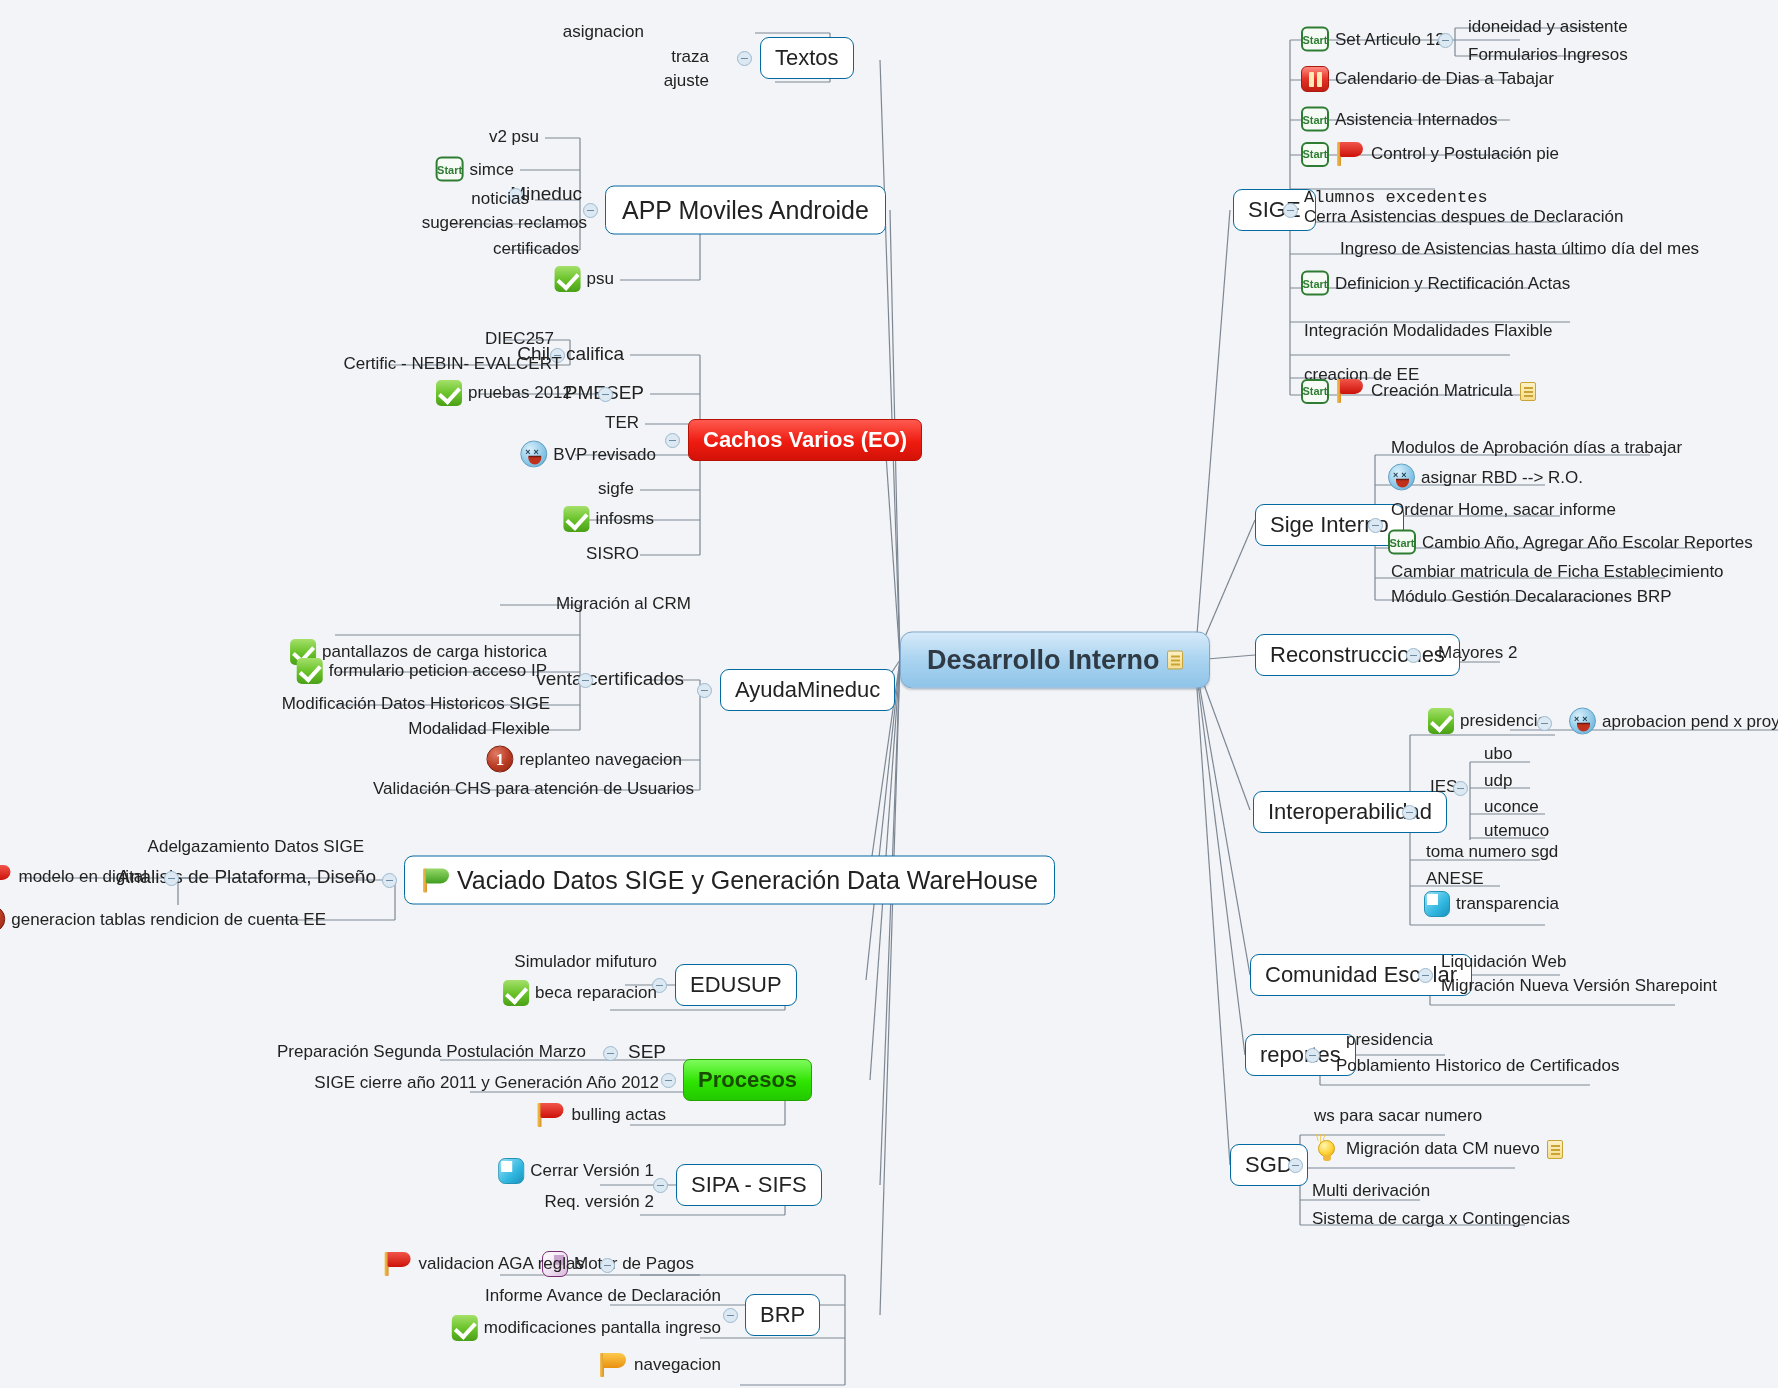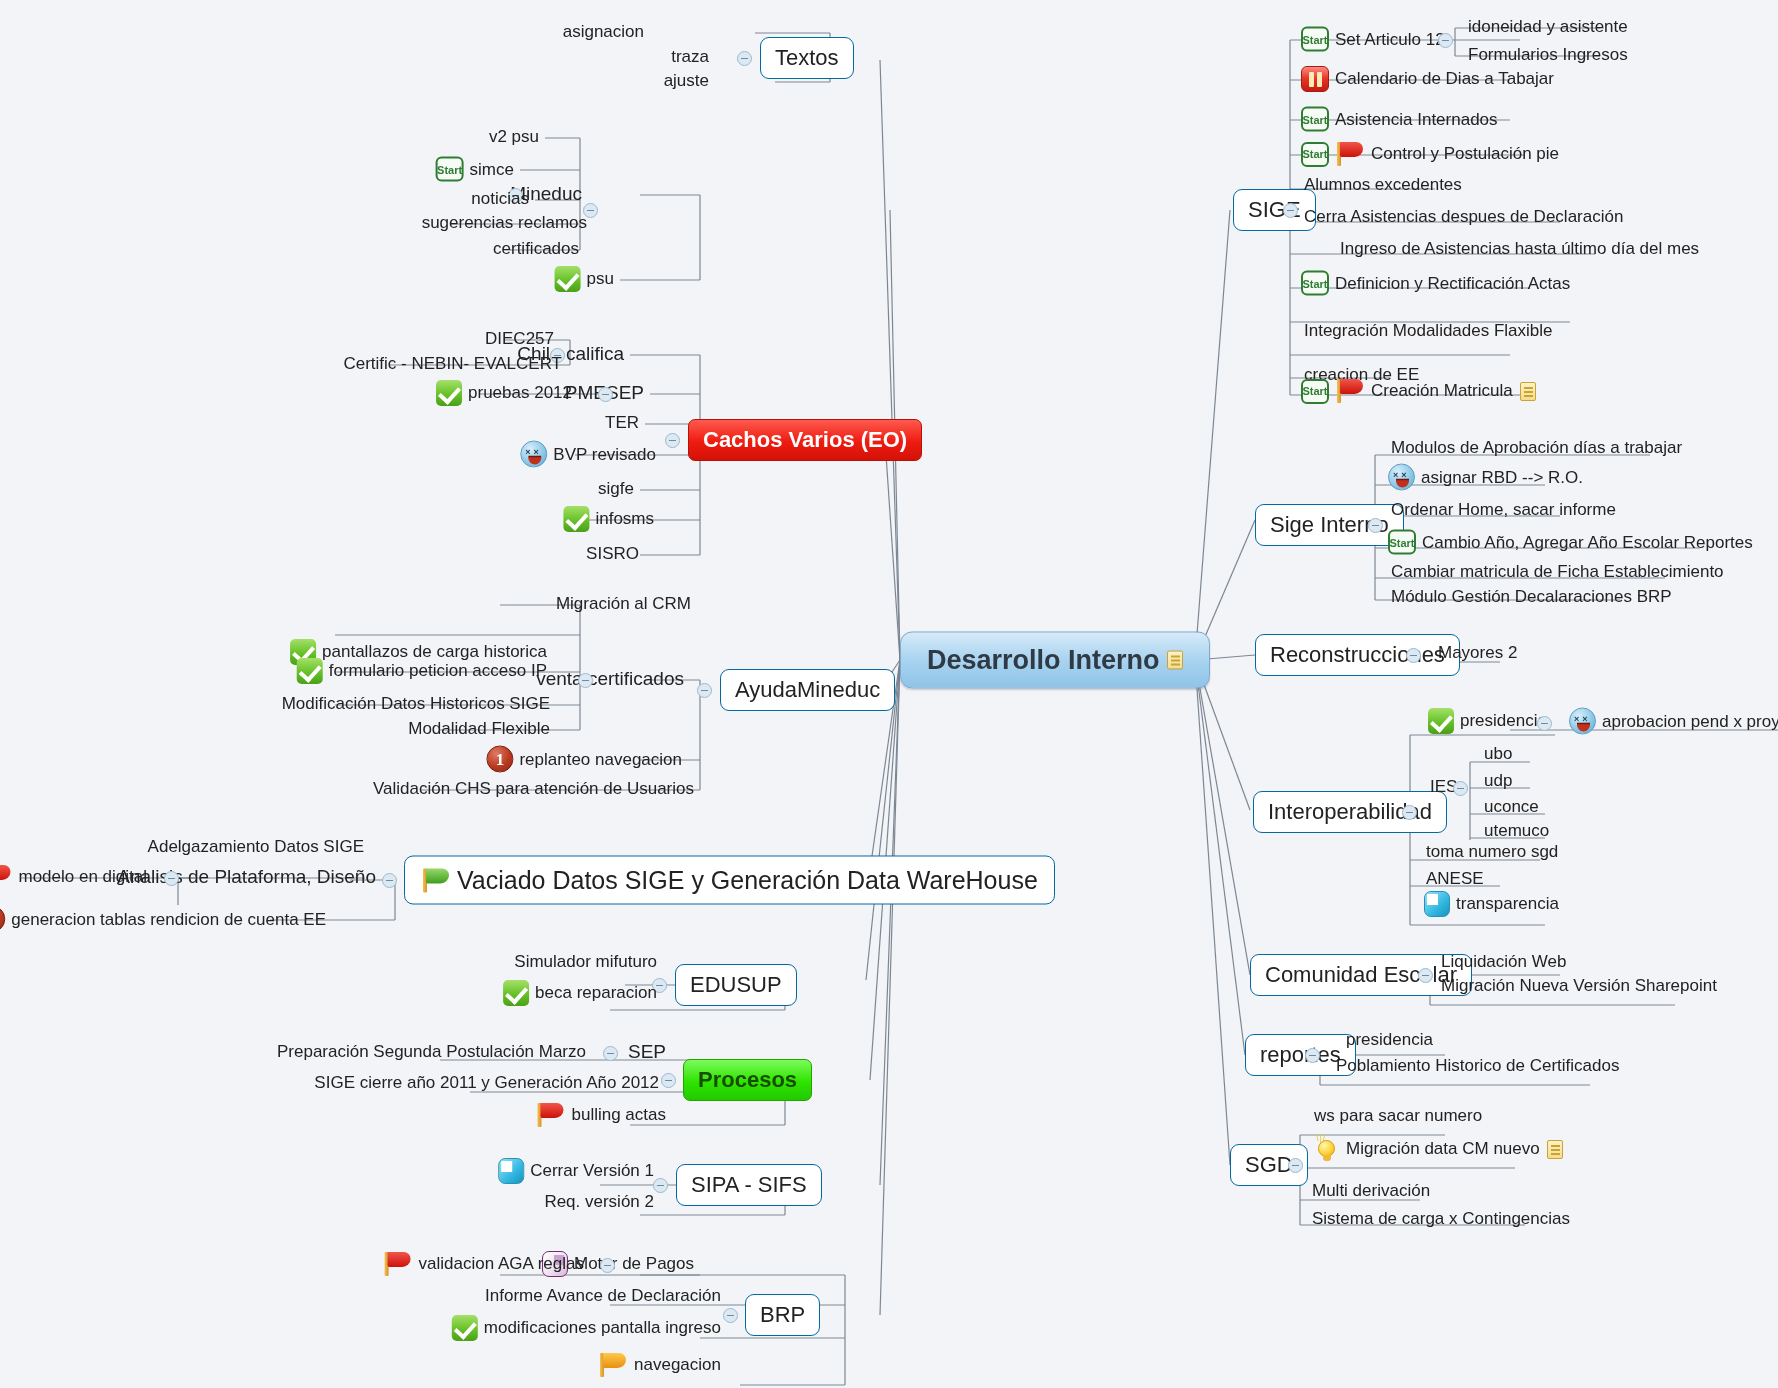--- a/index.html
+++ b/index.html
@@ -401,20 +401,23 @@
   <div class="node leaf" style="left:650px; top:33px; transform:translate(-100%,-50%);">
     <span class="txt">asignacion</span>
   </div>
   <div class="node leaf" style="left:715px; top:58px; transform:translate(-100%,-50%);">
     <span class="txt">traza</span>
   </div>
   <div class="node leaf" style="left:715px; top:82px; transform:translate(-100%,-50%);">
     <span class="txt">ajuste</span>
   </div>
 
+  <div class="node lvl1 big" style="left:605px; top:210px; transform:translate(0,-50%);">
+    <span class="txt">APP Moviles Androide</span>
+  </div>
   <div class="toggle" style="left:583px; top:203px;"></div>
 
   <div class="node leaf lg" style="left:588px; top:195px; transform:translate(-100%,-50%);">
     <span class="txt">Mineduc</span>
   </div>
   <div class="toggle" style="left:508px; top:188px;"></div>
 
   <div class="node leaf" style="left:545px; top:138px; transform:translate(-100%,-50%);">
     <span class="txt">v2 psu</span>
   </div>
@@ -649,21 +652,21 @@
     <span class="txt">Asistencia Internados</span>
   </div>
   <div class="node leaf" style="left:1295px; top:155px; transform:translate(0,-50%);">
     <span class="ico ico-start">Start</span>
     <span class="ico ico-flag flag-red" style="margin-left:6px;">
         <span class="pole"></span>
         <span class="cloth"></span>
       </span>
     <span class="txt">Control y Postulación pie</span>
   </div>
-  <div class="node leaf" style="left:1298px; top:186px; transform:translate(0,-50%);">
+  <div class="node leaf" style="left:1298px; top:198px; transform:translate(0,-50%);font-family:Liberation Mono, monospace;">
     <span class="txt">Alumnos excedentes</span>
   </div>
   <div class="node leaf" style="left:1298px; top:218px; transform:translate(0,-50%);">
     <span class="txt">Cerra Asistencias despues de Declaración</span>
   </div>
   <div class="node leaf" style="left:1298px; top:250px; transform:translate(0,-50%);margin-left:36px;">
     <span class="txt">Ingreso de Asistencias hasta último día del mes</span>
   </div>
   <div class="node leaf" style="left:1295px; top:284px; transform:translate(0,-50%);">
     <span class="ico ico-start">Start</span>

